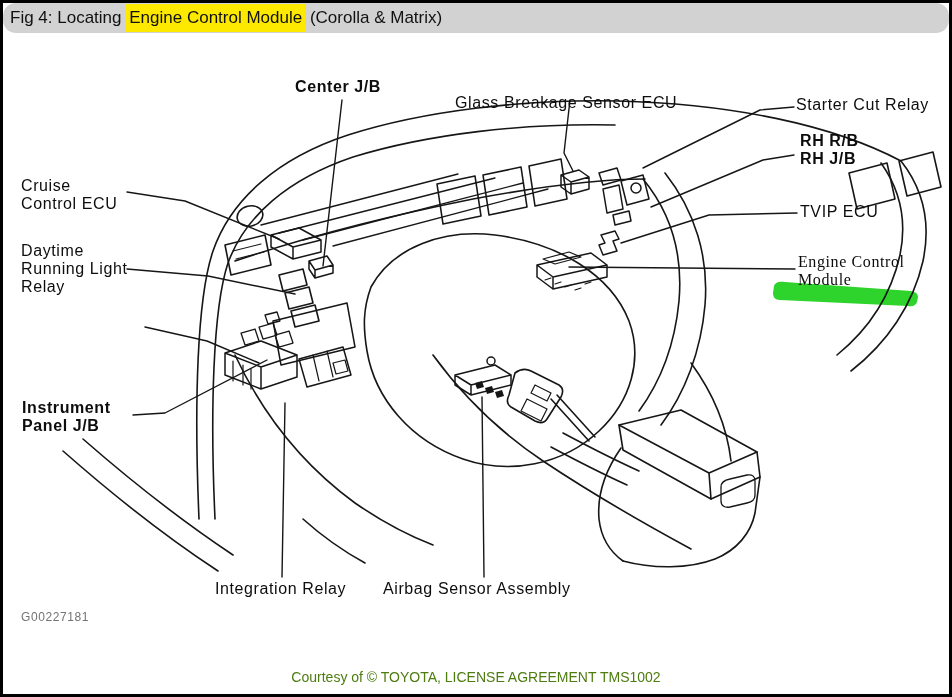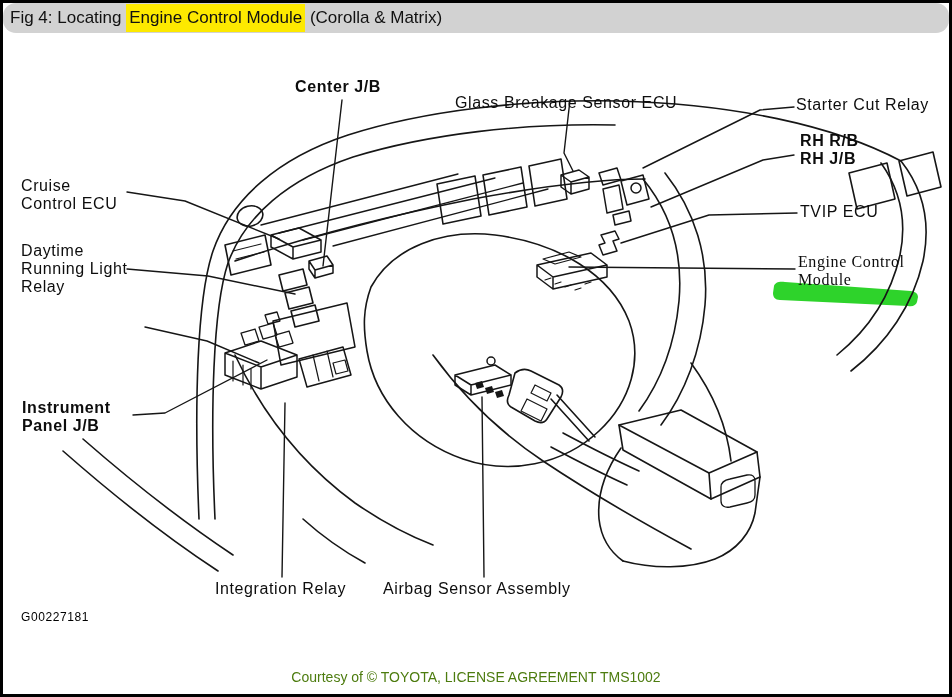--- a/index.html
+++ b/index.html
@@ -13,21 +13,21 @@
     display:flex;align-items:center;padding-left:7px;font-size:17px;color:#111;border-radius:13px;
   }
   .titlebar span{white-space:pre;}
   .titlebar mark{background:#fde900;color:#111;padding:4px 3px;white-space:pre;}
   svg.art{position:absolute;left:0;top:0;}
   .lbl{
     position:absolute;font-size:16px;line-height:18px;letter-spacing:0.6px;
     color:#0d0d0d;white-space:pre-line;
   }
   .lbl.b{font-weight:bold;}
-  .figid{position:absolute;left:18px;top:607px;font-size:12px;letter-spacing:0.6px;color:#000000;}
+  .figid{position:absolute;left:18px;top:607px;font-size:12px;letter-spacing:0.6px;color:#737373;}
   .courtesy{position:absolute;left:0;right:0;top:666px;text-align:center;font-size:14px;color:#4d7c0f;}
 </style>
 </head>
 <body>
 
 <div class="frame">
 
   <div class="titlebar">
     <span>Fig 4: Locating </span>
       <mark>Engine Control Module</mark>

